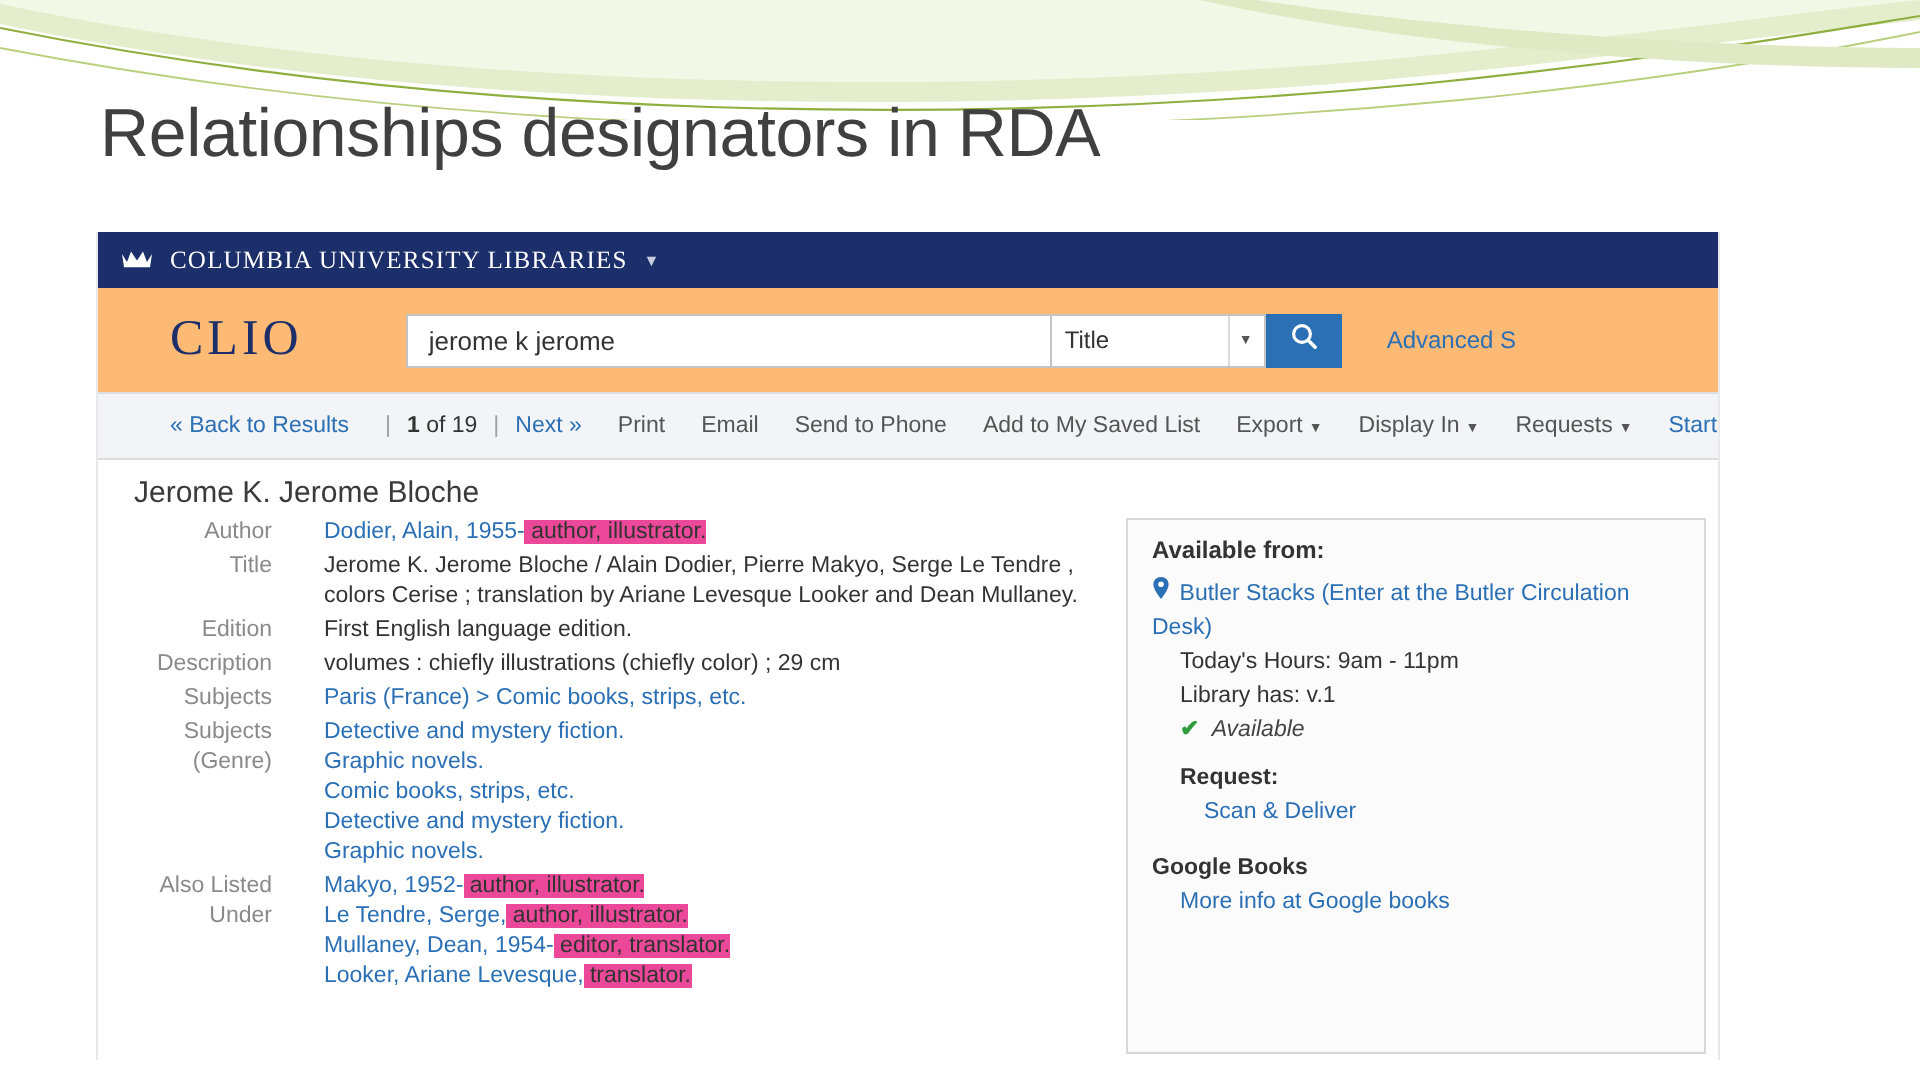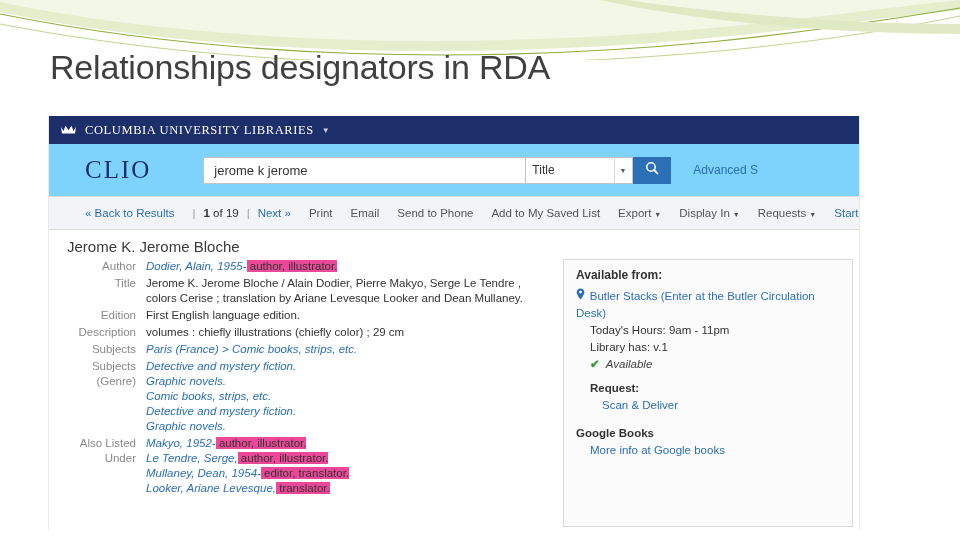--- a/index.html
+++ b/index.html
@@ -77,21 +77,21 @@
   }
   .cul-caret {
     margin-left: 8px;
     font-size: 8px;
     color: #c9cede;
   }
 
   
   .clio-head {
     height: 52px;
-    background: #7dd3fc;
+    background: #fdba74;
     border-bottom: 1px solid #dcdcdc;
     display: flex;
     align-items: center;
     padding: 0 10px 0 36px;
     position: relative;
   }
   .clio-logo {
     font-family: "Liberation Serif", serif;
     font-size: 25px;
     letter-spacing: 2px;
@@ -199,38 +199,39 @@
   }
   .fields {
     width: 508px;
     padding-left: 12px;
     box-sizing: border-box;
   }
   .field-row {
     display: flex;
     margin-bottom: 2px;
     align-items: flex-start;
+    gap: 16px;
   }
   .fl {
     width: 85px;
     min-width: 85px;
     text-align: right;
     padding-right: 10px;
     color: #8a8a8a;
     font-size: 11.5px;
     line-height: 15px;
     box-sizing: border-box;
   }
   .fv {
     font-size: 11.5px;
     line-height: 15px;
     color: #333;
     flex: 1;
   }
-  .lnk { color: #2b6fb5; font-style: italic; }
+  .lnk { color: #2b6fb5; }
   .hl { background: #ec4899; }
 
   
   .avail {
     width: 290px;
     margin-left: 6px;
     border: 1px solid #d8d8d8;
     background: #fbfbfb;
     padding: 8px 12px 4px 12px;
     box-sizing: border-box;

